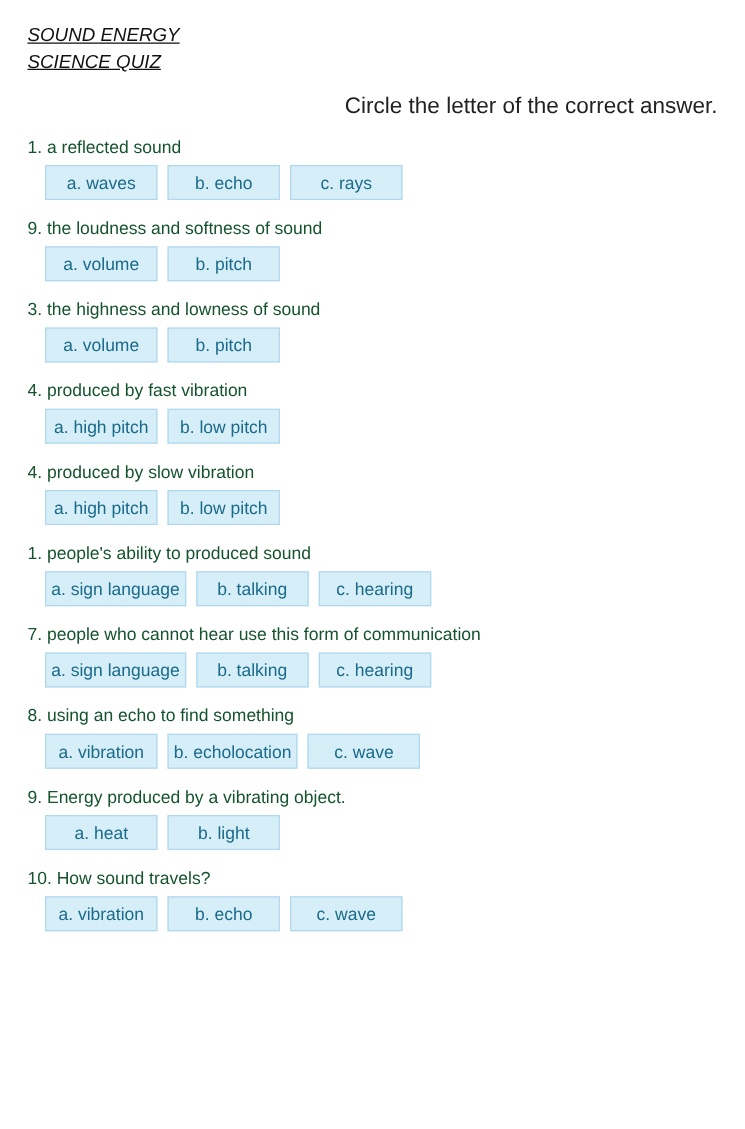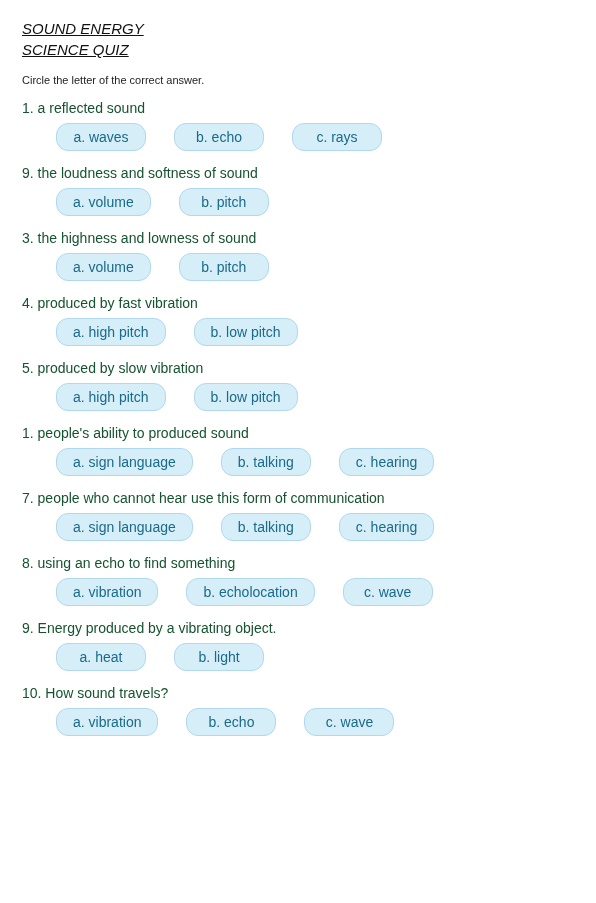--- a/index.html
+++ b/index.html
@@ -15,50 +15,50 @@
     .title {
       font-weight: normal;
       font-style: italic;
       text-decoration: underline;
       font-size: 15px;
       line-height: 1.4;
       margin-bottom: 14px;
       color: #111;
     }
     .instruction {
-      font-size: 11px;
+      font-size: 18px;
       margin-bottom: 14px;
       color: #222;
+      text-align: right;
     }
     .question-block {
       margin-bottom: 14px;
     }
     .question-text {
       font-size: 14px;
       margin-bottom: 7px;
       color: #14532d;
     }
     .answers {
       display: flex;
       flex-wrap: wrap;
       gap: 8px;
       padding-left: 14px;
     }
     .answer-btn {
       background: #d6eef7;
       border: 1.5px solid #b0d8ef;
-      border-radius: 12px;
-      padding: 5px 16px;
+      border-radius: 0;
+      padding: 5px 4px;
       font-size: 14px;
       color: #1a6a8a;
       cursor: pointer;
       min-width: 90px;
       text-align: center;
       display: inline-block;
-      margin-left: 20px;
     }
   </style>
 </head>
 <body>
 
 <div class="title">
   <span>SOUND ENERGY</span><br>
   <span>SCIENCE QUIZ</span>
 </div>
 
@@ -88,21 +88,21 @@
       </div>
     </div>
     <div class="question-block">
       <div class="question-text">4. produced by fast vibration</div>
       <div class="answers">
         <div class="answer-btn">a. high pitch</div>
         <div class="answer-btn">b. low pitch</div>
       </div>
     </div>
     <div class="question-block">
-      <div class="question-text">5. produced by slow vibration</div>
+      <div class="question-text">4. produced by slow vibration</div>
       <div class="answers">
         <div class="answer-btn">a. high pitch</div>
         <div class="answer-btn">b. low pitch</div>
       </div>
     </div>
     <div class="question-block">
       <div class="question-text">1. people's ability to produced sound</div>
       <div class="answers">
         <div class="answer-btn">a. sign language</div>
         <div class="answer-btn">b. talking</div>

